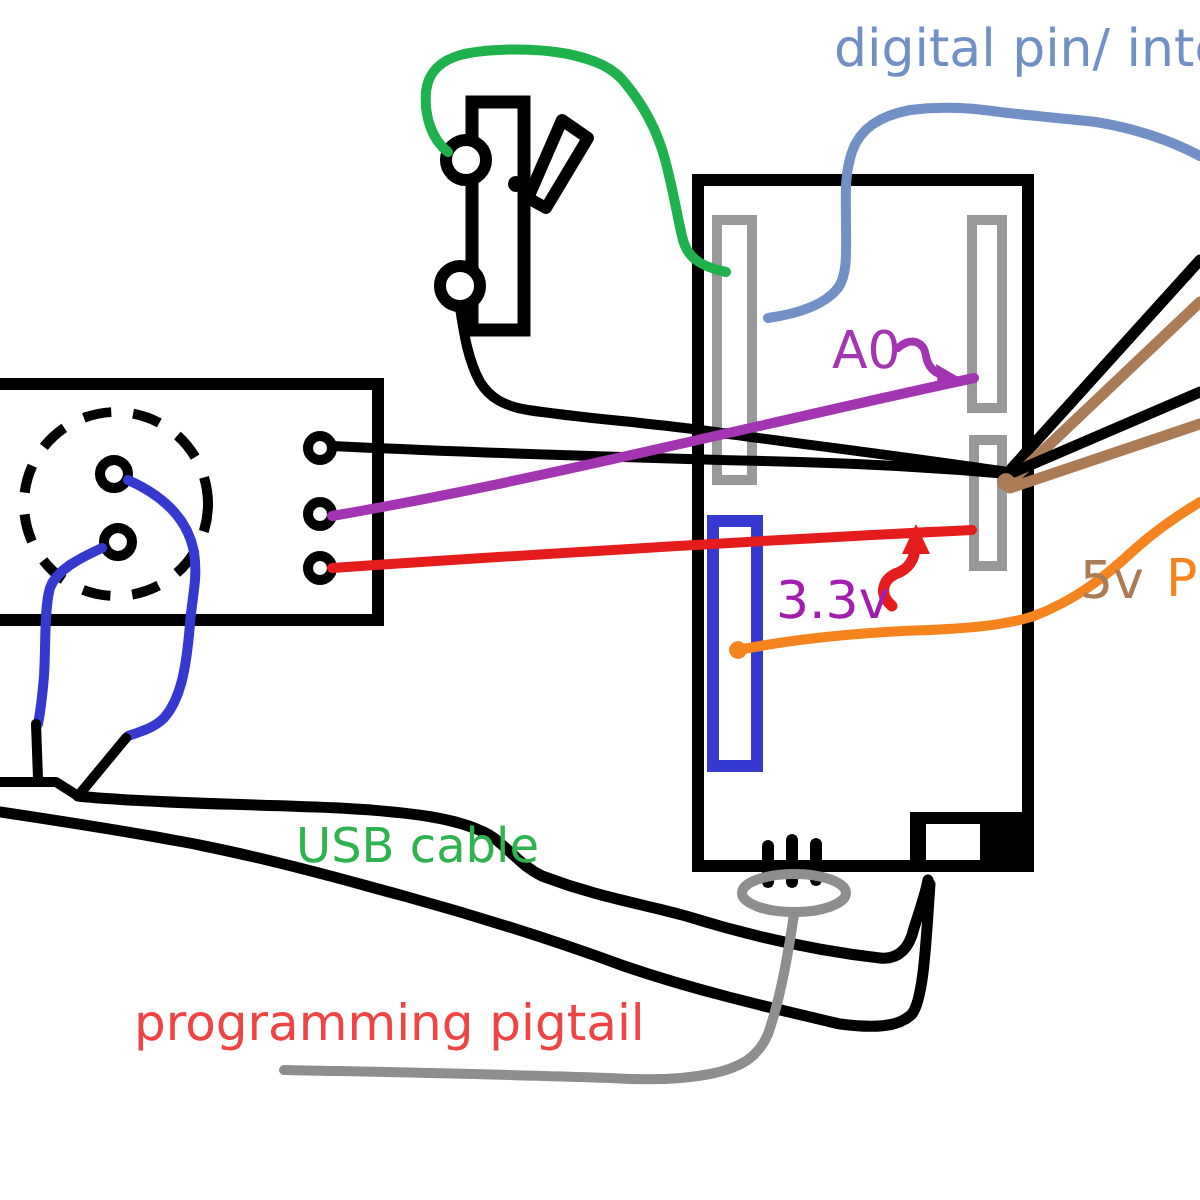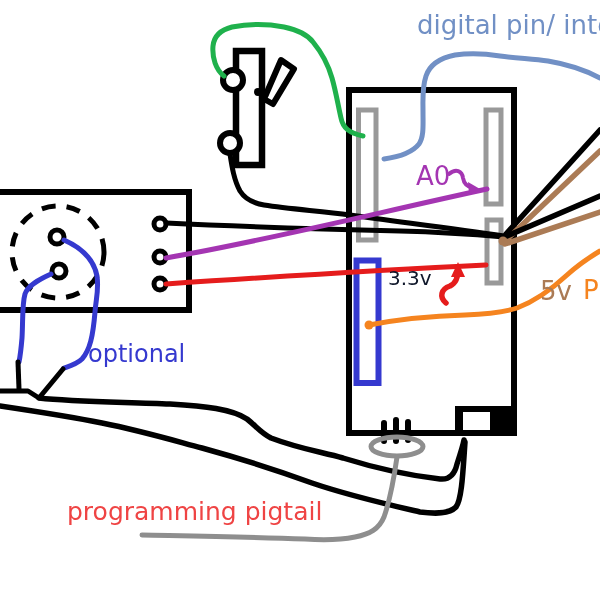--- a/index.html
+++ b/index.html
@@ -5,21 +5,21 @@
   html,body{margin:0;padding:0;background:#fff;}
   #stage{
     position:relative;width:600px;height:600px;background:#ffffff;
     overflow:hidden;font-family:"DejaVu Sans","Liberation Sans",sans-serif;
   }
   #stage svg{position:absolute;left:0;top:0;}
   .lbl{position:absolute;white-space:nowrap;line-height:1;user-select:none;}
   .lbl-digital   {left:417px;top:12px;  font-size:26px;color:#7190c5;}
   .lbl-a0        {left:416px;top:163px; font-size:26px;color:#a435b2;text-align:right;}
   .lbl-5v        {left:540px;top:238px; font-size:26px;color:#ab7b55;margin-top:40px;}
-  .lbl-33v       {left:388px;top:268px; font-size:20px;color:#0f172a;}
+  .lbl-33v       {left:388px;top:288px; font-size:26px;color:#a21caf;}
   .lbl-p         {left:583px;top:277px; font-size:26px;color:#f5841f;}
   .lbl-optional  {left:88px; top:342px; font-size:24px;color:#3539cf;}
   .lbl-usb       {left:148px;top:411px; font-size:24px;color:#2eb34e;}
   .lbl-pigtail   {left:67px; top:499px; font-size:25px;color:#ef4444;}
 </style>
 </head>
 <body>
 
 <div id="stage">
 
@@ -104,15 +104,15 @@
     <polygon points="468,182 480,189 469,194" fill="#a435b2"></polygon>
     <circle cx="369" cy="325" r="4.5" fill="#f5841f"></circle>
     <circle cx="503" cy="241" r="4.5" fill="#ab7b55"></circle>
   </svg>
 
   <span class="lbl lbl-digital">digital pin/ inte</span>
   <span class="lbl lbl-a0">A0</span>
   <span class="lbl lbl-5v">5v</span>
   <span class="lbl lbl-33v">3.3v</span>
   <span class="lbl lbl-p">P</span>
-  <span class="lbl lbl-optional">optional</span>
+  <span class="lbl lbl-usb">USB cable</span>
   <span class="lbl lbl-pigtail">programming pigtail</span>
 </div>
 
 </body></html>

